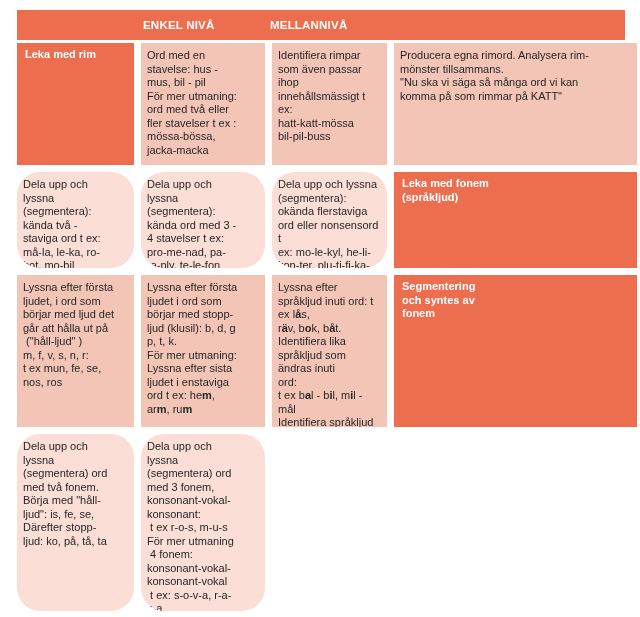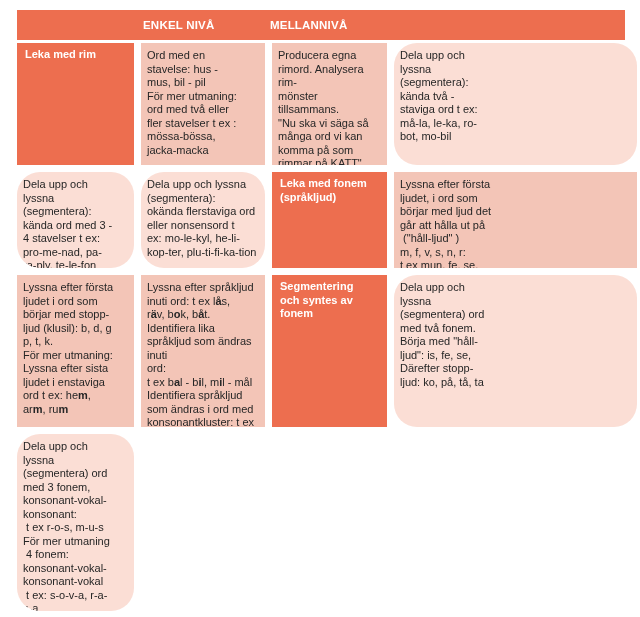--- a/index.html
+++ b/index.html
@@ -70,20 +70,27 @@
 
     <div class="row-label">Leka med rim</div>
     <div class="cell band-dark">Ord med en
 stavelse: hus -
 mus, bil - pil
 För mer utmaning:
 ord med två eller
 fler stavelser t ex :
 mössa-bössa,
 jacka-macka</div>
+    <div class="cell band-dark">Identifiera rimpar
+som även passar
+ihop
+innehållsmässigt t
+ex:
+hatt-katt-mössa
+bil-pil-buss</div>
     <div class="cell band-dark">Producera egna rimord. Analysera rim-
 mönster tillsammans.
 "Nu ska vi säga så många ord vi kan
 komma på som rimmar på KATT"</div>
 
     <div class="cell band-light">Dela upp och
 lyssna
 (segmentera):
 kända två -
 staviga ord t ex:

